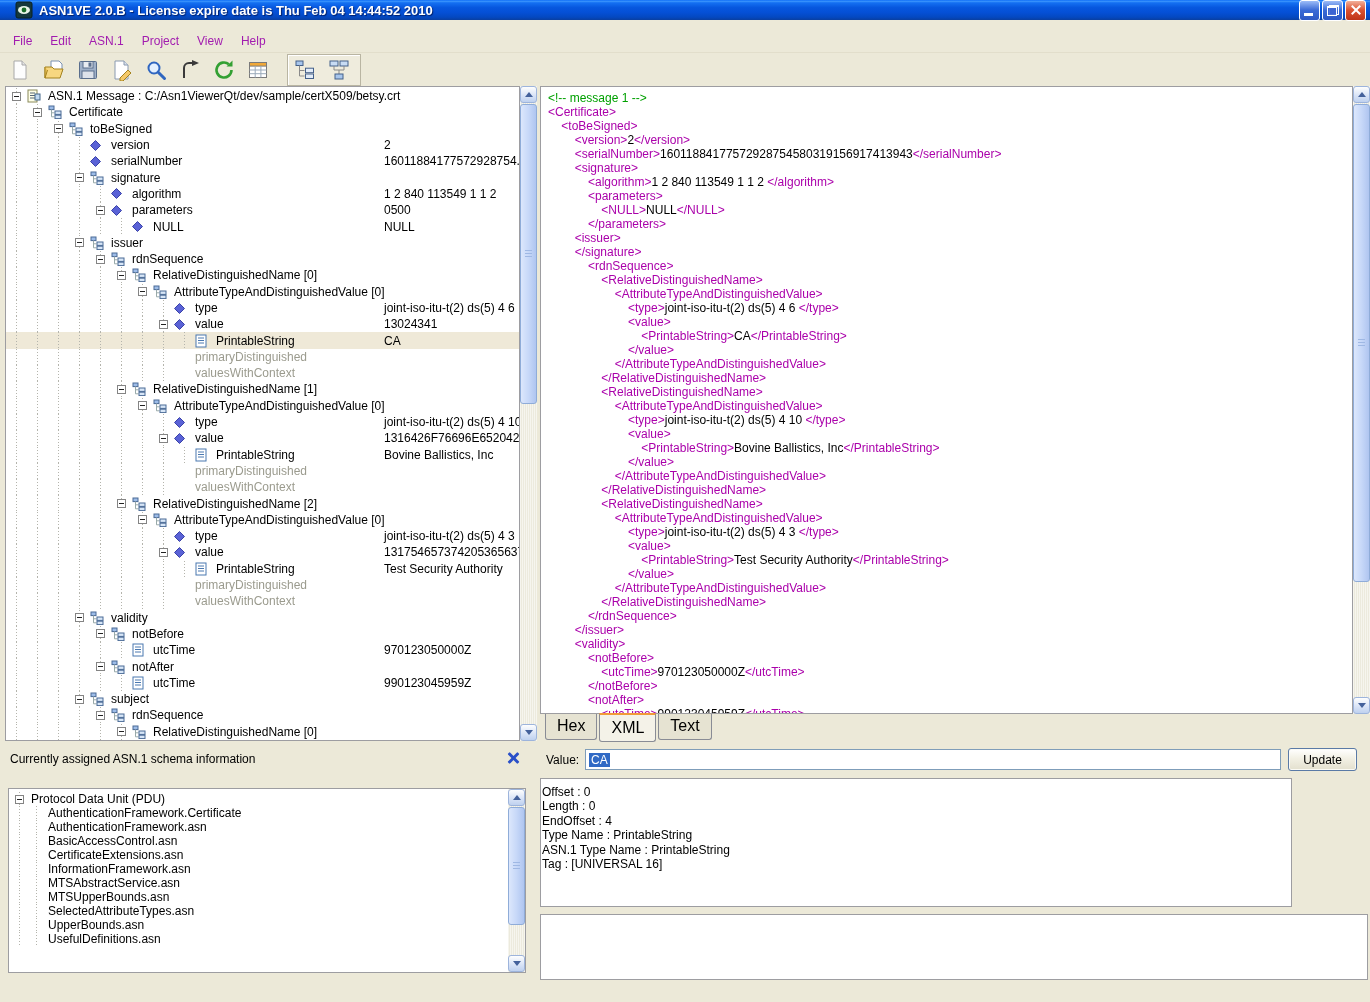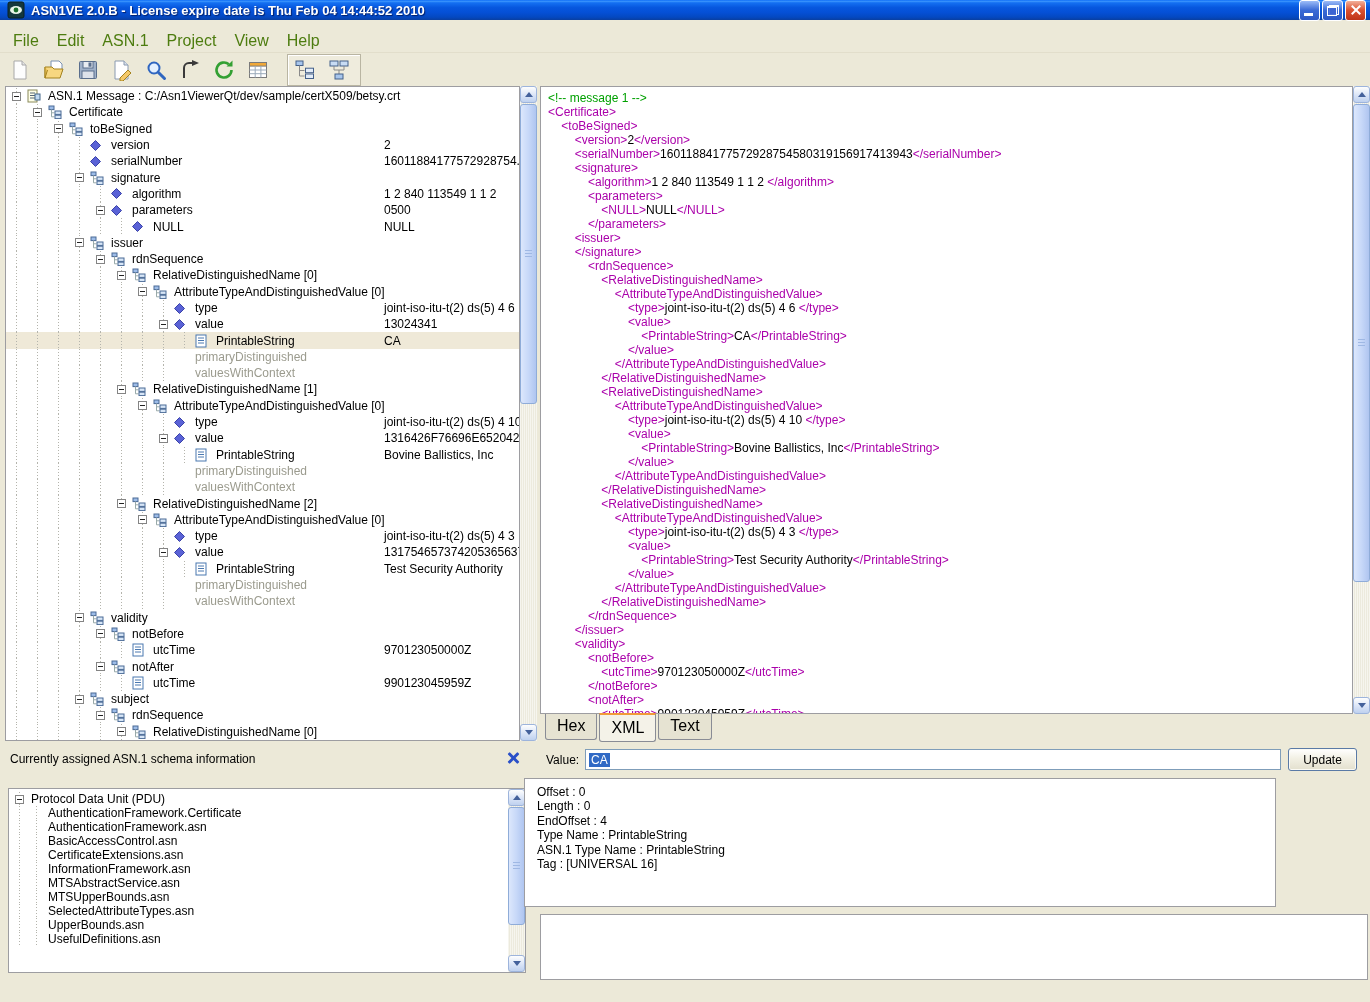--- a/index.html
+++ b/index.html
@@ -3,41 +3,41 @@
 <meta charset="utf-8">
 <style>
   * { margin:0; padding:0; box-sizing:border-box; }
   html,body { width:1370px; height:1002px; overflow:hidden; }
   body { font-family:"Liberation Sans", sans-serif; background:#ECE9D8; position:relative; }
   #window { position:absolute; inset:0; background:#ECE9D8; }
 
   
   #titlebar { position:absolute; left:0; top:0; right:0; height:20px;
     background:linear-gradient(180deg,#0767F6 0%,#3C96FD 6%,#1470F2 14%,#0757DE 38%,#0550D6 62%,#0448C0 86%,#0A3FA0 100%);
-    display:flex; align-items:center; padding:0 4px 0 7px; }
+    display:flex; align-items:center; padding:0 4px 0 15px; }
   .title-text { color:#fff; font-weight:bold; font-size:13px; margin-left:6px;
     text-shadow:1px 1px 1px rgba(0,20,80,.8); white-space:nowrap; flex:1; }
   #app-icon { width:18px; height:18px; display:inline-flex; }
   .wbtns { display:flex; align-items:center; }
   .wbtn { width:21px; height:21px; border:1px solid #fff; border-radius:3px; margin-left:2px;
     display:flex; align-items:center; justify-content:center; position:relative; }
   .wbtn.min,.wbtn.max { background:linear-gradient(180deg,#9CBCF8,#3A6AD6 48%,#2C57C4); }
   .wbtn.close { background:linear-gradient(180deg,#F2B09A,#DA5230 48%,#BE3418); }
   .g-min { position:absolute; left:4px; bottom:4px; width:9px; height:3px; background:#fff; }
   .g-rest { position:relative; width:12px; height:11px; }
   .g-rest::before { content:''; position:absolute; right:0; top:0; width:8px; height:7px; border:1px solid #fff; border-top-width:2px; }
   .g-rest::after  { content:''; position:absolute; left:0; bottom:0; width:8px; height:7px; border:1px solid #fff; border-top-width:2px; background:rgba(60,100,210,.9); }
   .g-x { position:relative; width:12px; height:12px; }
   .g-x::before,.g-x::after { content:''; position:absolute; left:5px; top:0; width:2px; height:12px; background:#fff; }
   .g-x::before { transform:rotate(45deg);} .g-x::after { transform:rotate(-45deg);}
 
   
   #menubar { position:absolute; left:0; top:30px; right:0; height:23px; background:#ECE9D8;
     display:flex; align-items:center; padding-left:4px; border-bottom:1px solid #E2DECB; }
-  .menu-item { font-size:16px; padding:20px 9px; color:#4d7c0f; }
+  .menu-item { font-size:12px; padding:20px 9px; color:#a21caf; }
   #toolbar { position:absolute; left:0; top:53px; right:0; height:33px; background:#ECE9D8;
     display:flex; align-items:center; padding-left:5px; }
   .tbrow { display:flex; align-items:center; }
   .tbrow.grp { margin-left:10px; border:1px solid #B9B5A2; box-shadow:inset 1px 1px 0 #FFFFFF; padding:1px 2px; background:#EFECDD; }
   .tool-btn { width:30px; height:28px; display:flex; align-items:center; justify-content:center; margin-right:4px; }
   .tool-ic { display:inline-flex; }
 
   
   #tree-pane { position:absolute; left:5px; top:86px; width:515px; height:655px; background:#fff;
     border:1px solid #9D9DA1; overflow:hidden; }
@@ -103,22 +103,22 @@
   #schema-scroll { right:0; top:0; height:183px; left:auto; }
 
   
   #value-label { position:absolute; left:546px; top:753px; font-size:12px; }
   #value-input { position:absolute; left:585px; top:749px; width:696px; height:21px; background:#fff;
     border:1px solid #7F9DB9; display:flex; align-items:center; padding:0 3px; font-size:12px; }
   .selected-text { background:#316AC5; color:#fff; padding:0 2px; }
   #update-btn { position:absolute; left:1288px; top:748px; width:69px; height:23px; font-size:12px;
     display:flex; align-items:center; justify-content:center; border:1px solid #5A7AA6; border-radius:3px;
     background:linear-gradient(180deg,#FFFFFF,#F2F0E4 45%,#E3E0CE); box-shadow:inset 0 0 0 1px #FBFAF4; }
-  #details-box { position:absolute; left:524px; top:778px; width:752px; height:129px; background:#fff;
-    border:1px solid #9D9DA1; padding:6px 12px; }
+  #details-box { position:absolute; left:540px; top:778px; width:752px; height:129px; background:#fff;
+    border:1px solid #9D9DA1; padding:6px 1px; }
   .dline { font-size:12px; line-height:14.4px; }
   #empty-box { position:absolute; left:540px; top:914px; width:828px; height:66px; background:#fff;
     border:1px solid #9D9DA1; }
 </style>
 </head>
 <body>
 
 <div id="window">
 
   <div id="titlebar">

